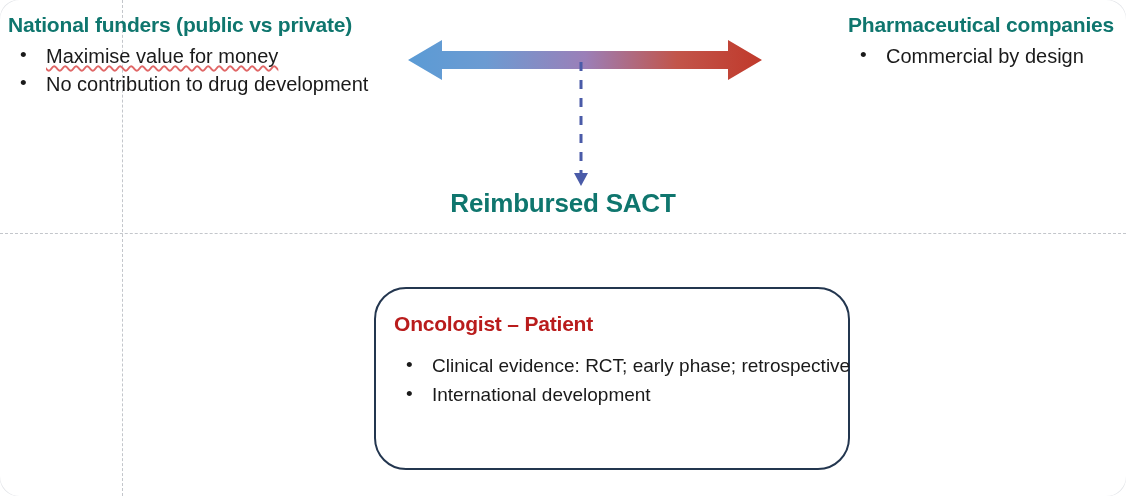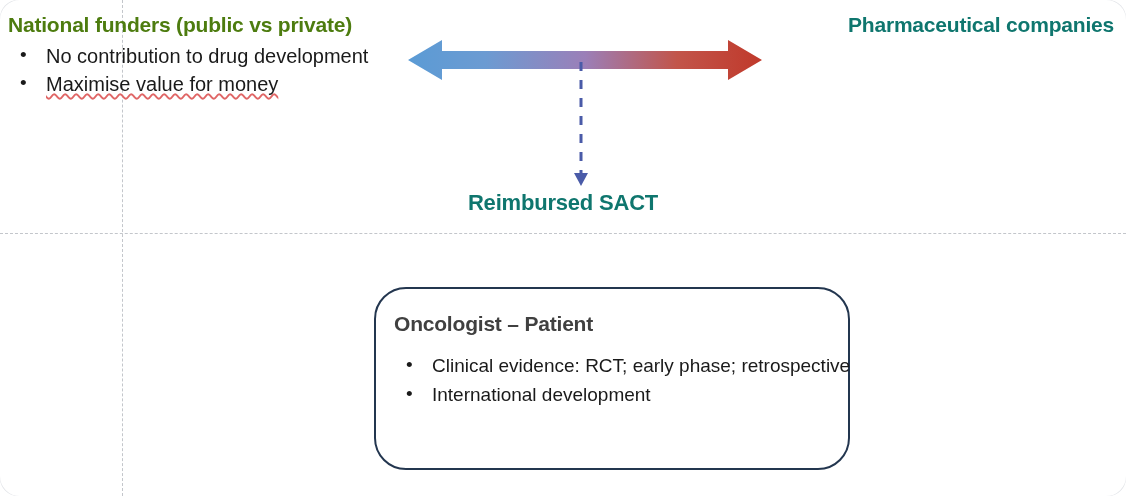--- a/index.html
+++ b/index.html
@@ -51,23 +51,23 @@
   .block { position: absolute; }
 
   .heading {
     font-weight: bold;
     font-size: 21px;
     line-height: 26px;
     letter-spacing: -0.2px;
     white-space: nowrap;
     margin: 0;
   }
-  .heading.blue  { color: #4d7c0f; }
+  .heading.blue  { color: #0f766e; }
   .heading.red   { color: #0f766e; }
-  .heading.teal  { color: #404040; }
+  .heading.teal  { color: #b91c1c; }
 
   ul.bullets {
     list-style: none;
     margin: 0;
     padding: 0;
   }
   ul.bullets li {
     position: relative;
     font-size: 20px;
     line-height: 28px;
@@ -135,31 +135,34 @@
 
   <div class="canvas-outline"></div>
 
   <div class="guide-v" style="left:122px;"></div>
   <div class="guide-h" style="top:233px;"></div>
 
   <div class="block" style="left:8px; top:12px;">
     <div class="heading blue">National funders (public vs private)</div>
     <ul class="bullets" style="margin-top:4px;">
       <li>
-        <span>No contribution to drug development</span>
+        <span class="misspelled">Maximise value for money</span>
       </li>
       <li>
-        <span class="misspelled">Maximise value for money</span>
+        <span>No contribution to drug development</span>
       </li>
     </ul>
   </div>
 
   <div class="block" style="left:848px; top:12px;">
     <div class="heading red" style="margin-left:0px;">Pharmaceutical companies</div>
     <ul class="bullets" style="margin-top:4px;">
+      <li>
+        <span>Commercial by design</span>
+      </li>
     </ul>
   </div>
 
   <div class="arrow-wrap">
     <svg width="354" height="44" viewBox="0 0 354 44" xmlns="http://www.w3.org/2000/svg">
       <defs>
         <linearGradient id="arrowGrad" x1="0" y1="0" x2="1" y2="0">
           <stop offset="0%" stop-color="#5B9BD5"></stop>
           <stop offset="22%" stop-color="#6C9BD2"></stop>
           <stop offset="50%" stop-color="#9B7FB8"></stop>
@@ -172,21 +175,21 @@
   </div>
 
   <div class="connector">
     <svg width="24" height="126" viewBox="0 0 24 126" xmlns="http://www.w3.org/2000/svg">
       <line x1="12" y1="0" x2="12" y2="112" stroke="#4A5BA8" stroke-width="3" stroke-dasharray="9 9" stroke-linecap="butt"></line>
       <path d="M 5 111 L 19 111 L 12 124 Z" fill="#4A5BA8"></path>
     </svg>
   </div>
 
   <div class="block" style="left:0px; top:190px; width:1126px; text-align:center;">
-    <span class="heading red" style="font-size:22px;text-align:right;">Reimbursed SACT</span>
+    <span class="heading red" style="font-size:26px;text-align:right;">Reimbursed SACT</span>
   </div>
 
   <div class="rounded-box">
     <div class="box-inner">
       <div class="heading teal">Oncologist – Patient</div>
       <ul class="bullets" style="margin-top:14px;">
         <li>
           <span>Clinical evidence: RCT; early phase; retrospective</span>
         </li>
         <li>

